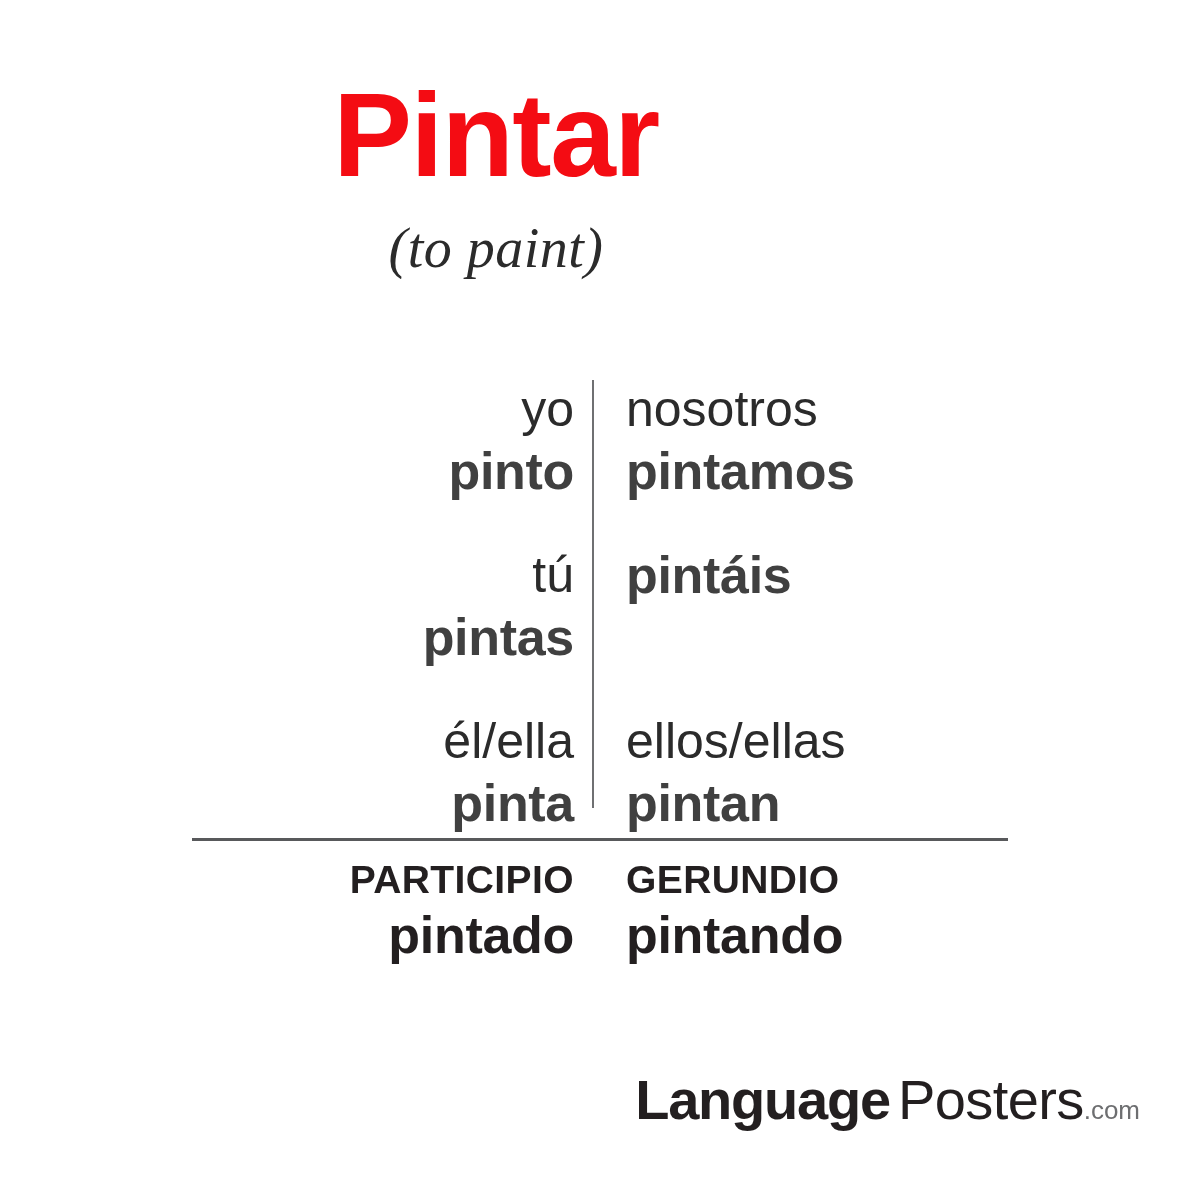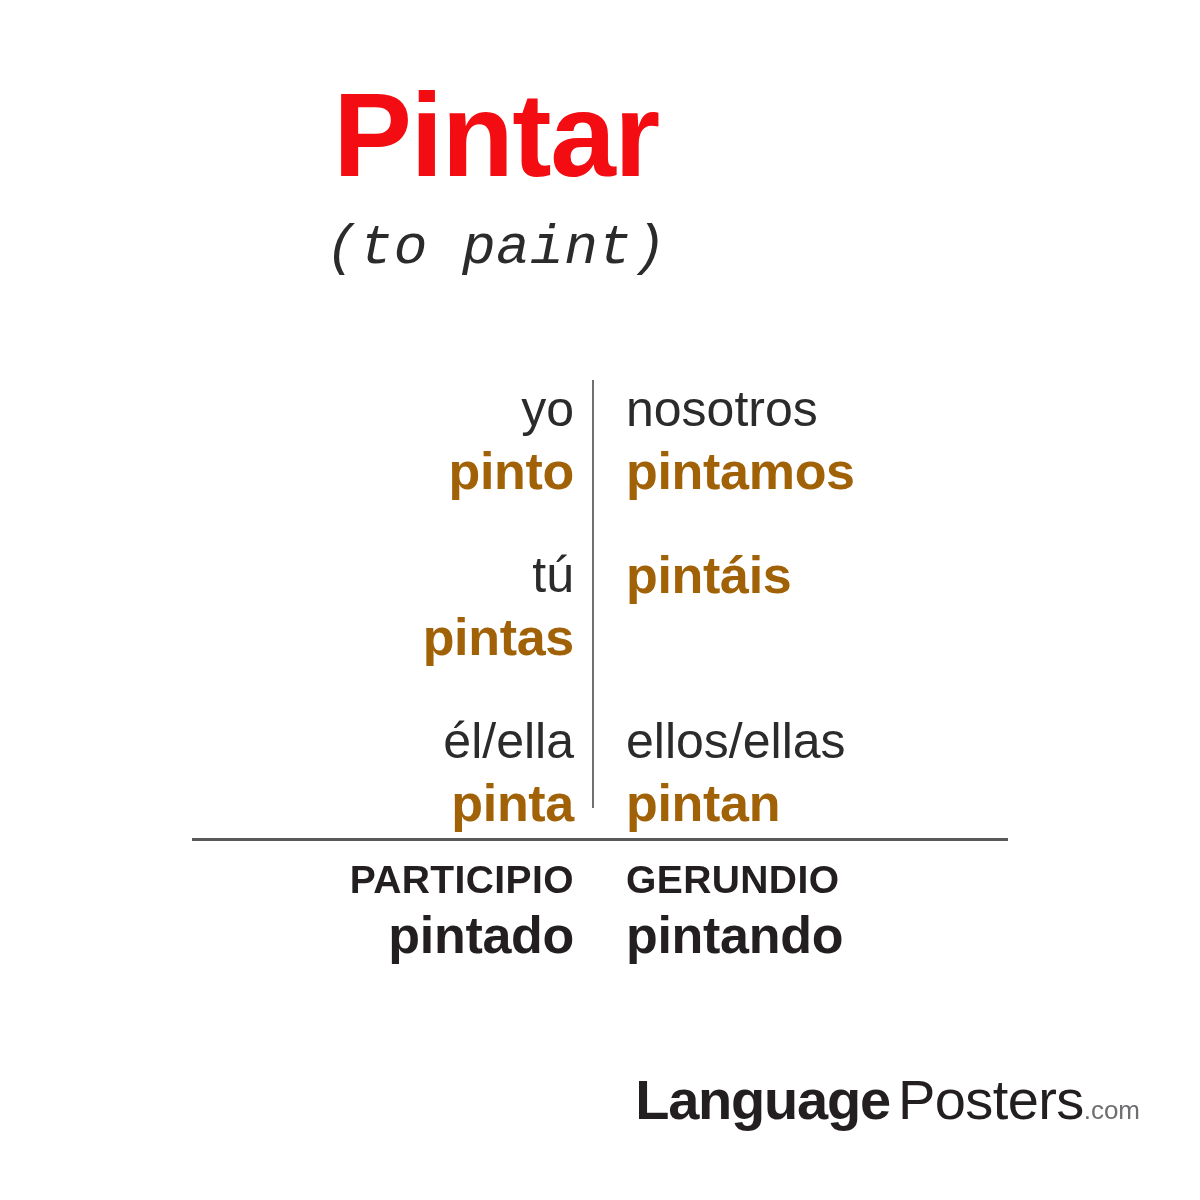--- a/index.html
+++ b/index.html
@@ -36,21 +36,21 @@
     font-family: "Liberation Sans", sans-serif;
     font-size: 118px;
     font-weight: 700;
     line-height: 1.0;
     letter-spacing: -1.5px;
     color: #f40c13;
   }
   .verb-translation {
     display: block;
     margin-top: 22px;
-    font-family: Liberation Mono, monospace;
+    font-family: Liberation Serif, serif;
     font-size: 56px;
     font-weight: 300;
     font-style: italic;
     letter-spacing: 0.5px;
     color: #2b2b2b;
   }
 
   
   .conjugation {
     position: absolute;
@@ -100,21 +100,21 @@
     letter-spacing: 0px;
     color: #2b2b2b;
     white-space: nowrap;
   }
   .form {
     display: block;
     font-size: 52px;
     font-weight: 700;
     line-height: 62px;
     letter-spacing: -0.3px;
-    color: #a16207;
+    color: #404040;
     white-space: nowrap;
   }
 
   
   .rule {
     position: absolute;
     top: 838px;
     left: 192px;
     width: 816px;
     height: 3px;

